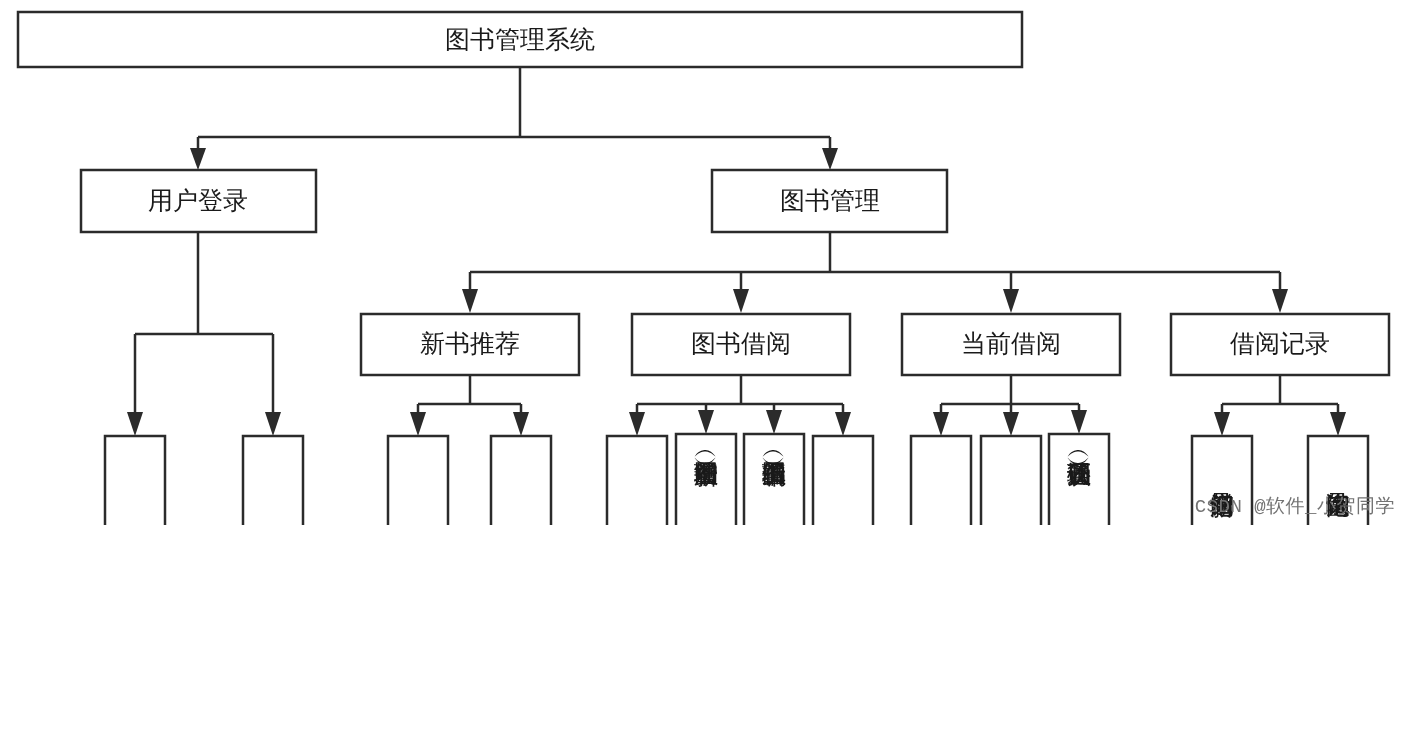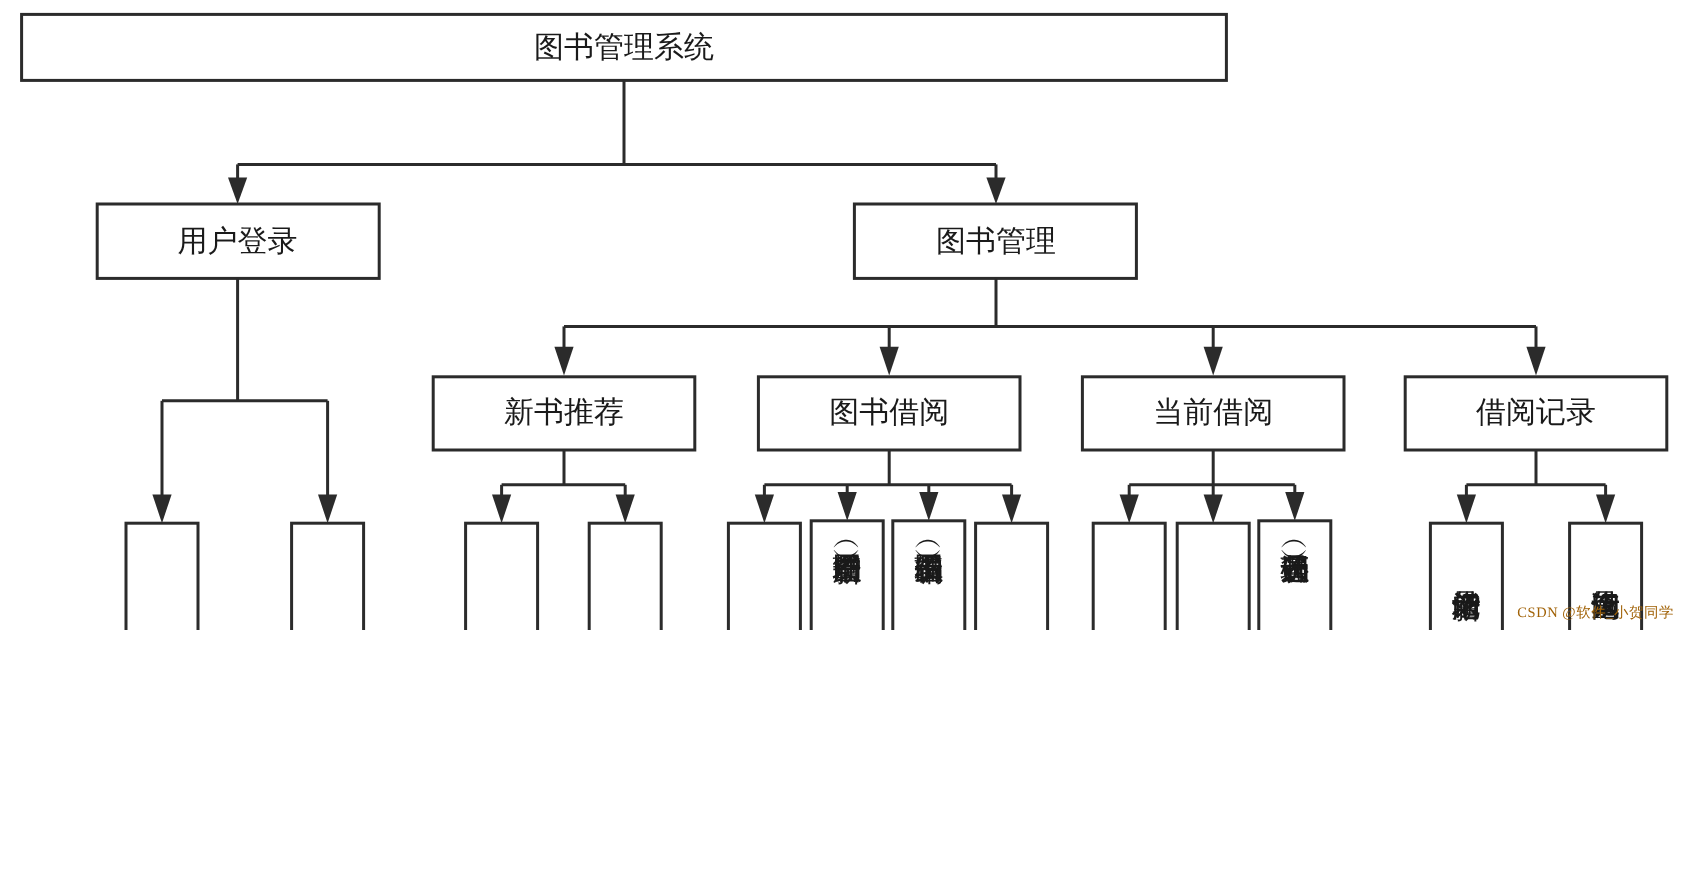--- a/index.html
+++ b/index.html
@@ -49,23 +49,23 @@
     fill: none;
   }
   .arrow-head {
     fill: #2b2b2b;
     stroke: none;
   }
   .watermark {
     position: absolute;
     right: 10px;
     bottom: 6px;
-    font-family: Liberation Serif, serif;
-    font-size: 12px;
-    color: #a16207;
+    font-family: Liberation Mono, monospace;
+    font-size: 19px;
+    color: #737373;
     white-space: nowrap;
     letter-spacing: 0.5px;
   }
 </style>
 </head>
 <body>
 
 <div id="diagram-root">
 
   <svg class="canvas" viewBox="0 0 1405 747" xmlns="http://www.w3.org/2000/svg">

